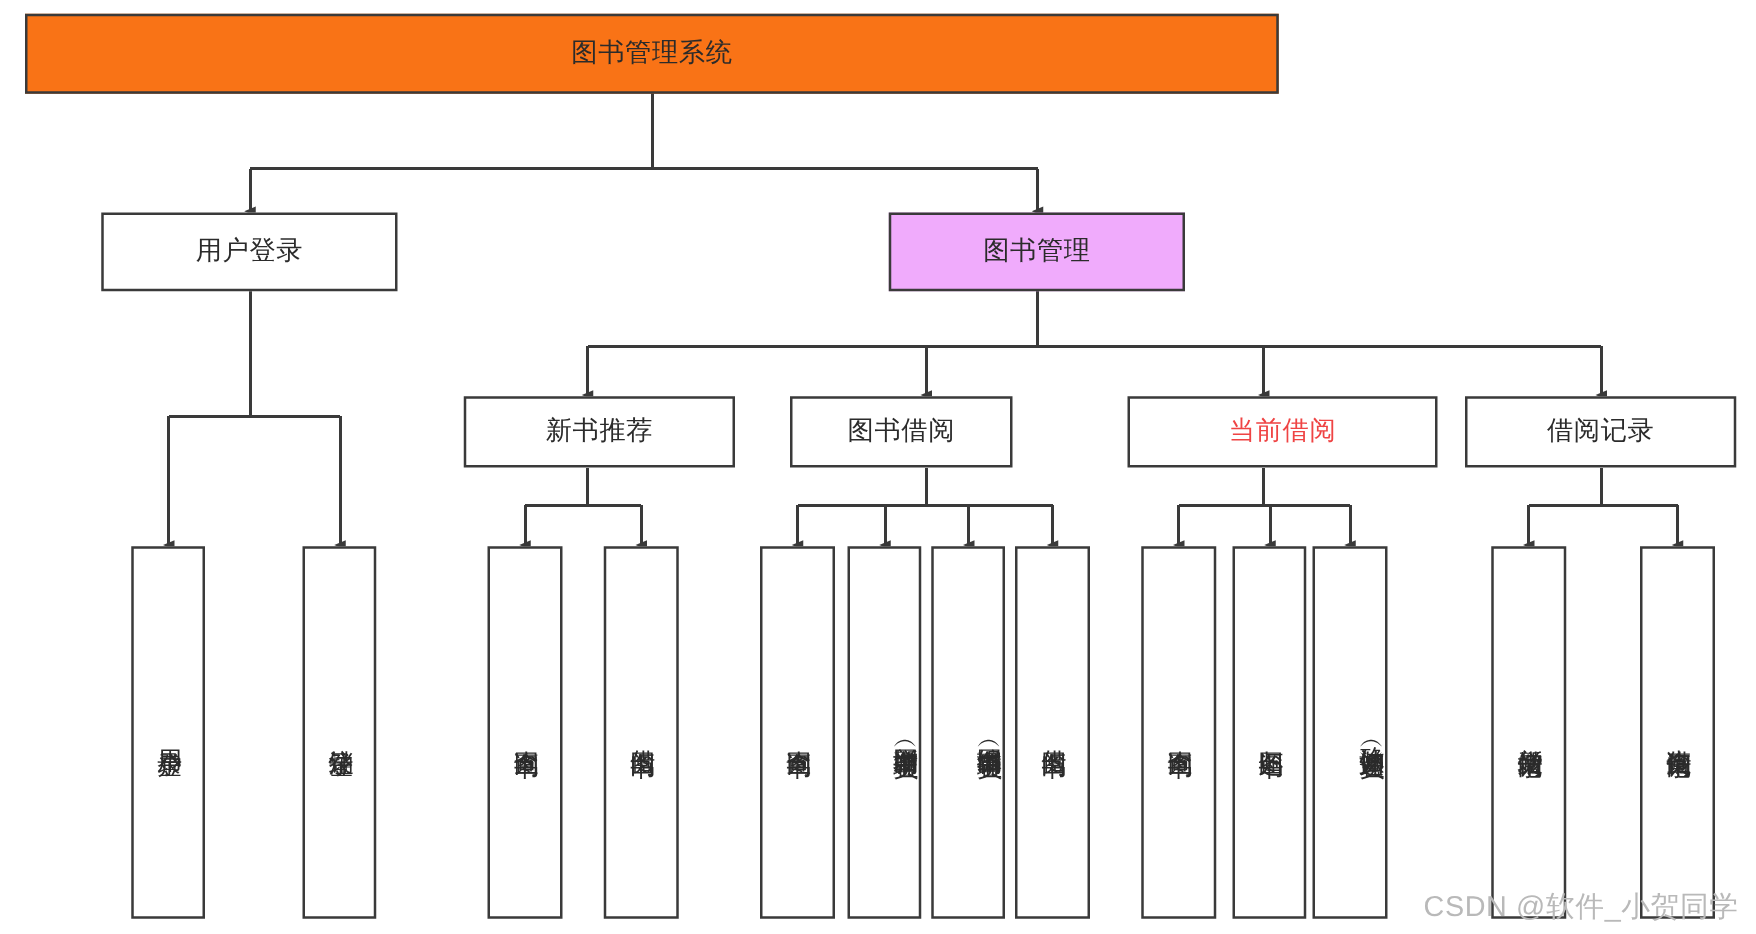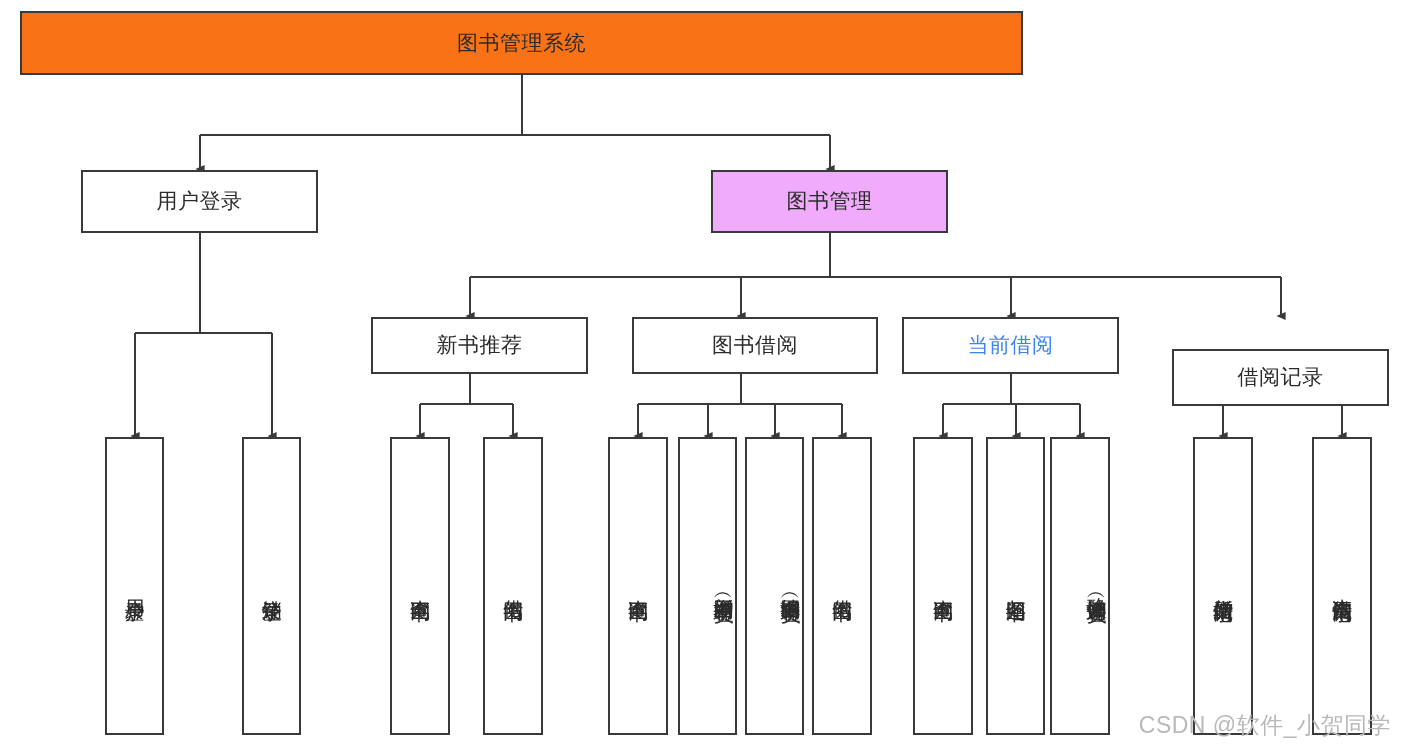--- a/index.html
+++ b/index.html
@@ -124,27 +124,27 @@
       </div>
       <div class="node horizontal" style="left: 81px; top: 170px; width: 237px; height: 63px; border-color: rgb(58, 58, 58); background: rgb(255, 255, 255); color: rgb(43, 43, 43);">
         <span class="node-label">用户登录</span>
       </div>
       <div class="node horizontal" style="left: 711px; top: 170px; width: 237px; height: 63px; border-color: rgb(58, 58, 58); background: #f0abfc; color: rgb(43, 43, 43);">
         <span class="node-label">图书管理</span>
       </div>
       <div class="node horizontal" style="left: 361px; top: 317px; width: 217px; height: 57px; border-color: rgb(58, 58, 58); background: rgb(255, 255, 255); color: rgb(43, 43, 43); margin-left: 10px;">
         <span class="node-label">新书推荐</span>
       </div>
-      <div class="node horizontal" style="left: 632px; top: 317px; width: 246px; height: 57px; border-color: rgb(58, 58, 58); background: rgb(255, 255, 255); color: rgb(43, 43, 43);">
+      <div class="node horizontal" style="left: 632px; top: 317px; width: 178px; height: 57px; border-color: rgb(58, 58, 58); background: rgb(255, 255, 255); color: rgb(43, 43, 43);">
         <span class="node-label">图书借阅</span>
       </div>
-      <div class="node horizontal" style="left: 902px; top: 317px; width: 217px; height: 57px; border-color: rgb(58, 58, 58); background: rgb(255, 255, 255); color: #3b82f6;">
+      <div class="node horizontal" style="left: 902px; top: 317px; width: 248px; height: 57px; border-color: rgb(58, 58, 58); background: rgb(255, 255, 255); color: #ef4444;">
         <span class="node-label">当前借阅</span>
       </div>
-      <div class="node horizontal" style="left: 1172px; top: 317px; width: 217px; height: 57px; border-color: rgb(58, 58, 58); background: rgb(255, 255, 255); color: rgb(43, 43, 43); margin-top: 32px;">
+      <div class="node horizontal" style="left: 1172px; top: 317px; width: 217px; height: 57px; border-color: rgb(58, 58, 58); background: rgb(255, 255, 255); color: rgb(43, 43, 43);">
         <span class="node-label">借阅记录</span>
       </div>
       <div class="node vertical" style="left: 105px; top: 437px; width: 59px; height: 298px; border-color: rgb(58, 58, 58); background: rgb(255, 255, 255); color: rgb(43, 43, 43);">
         <span class="node-label">用户登录</span>
       </div>
       <div class="node vertical" style="left: 242px; top: 437px; width: 59px; height: 298px; border-color: rgb(58, 58, 58); background: rgb(255, 255, 255); color: rgb(43, 43, 43);">
         <span class="node-label">注销登录</span>
       </div>
       <div class="node vertical" style="left: 390px; top: 437px; width: 60px; height: 298px; border-color: rgb(58, 58, 58); background: rgb(255, 255, 255); color: rgb(43, 43, 43);">
         <span class="node-label">查询图书</span>

